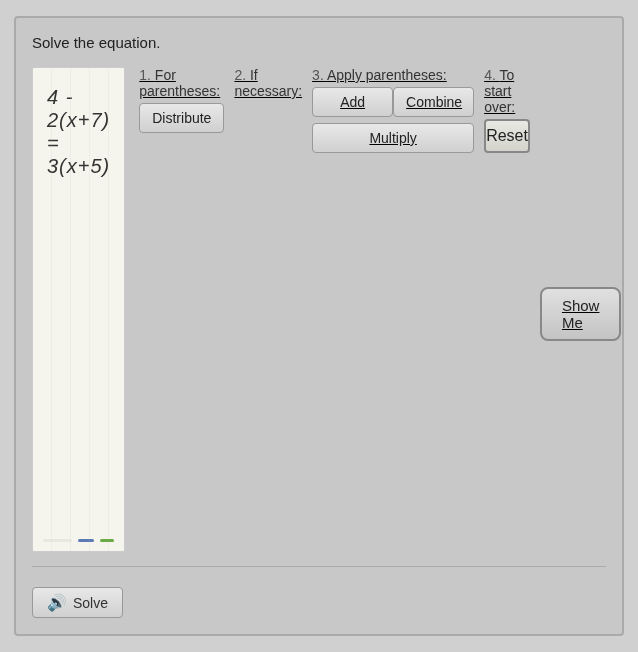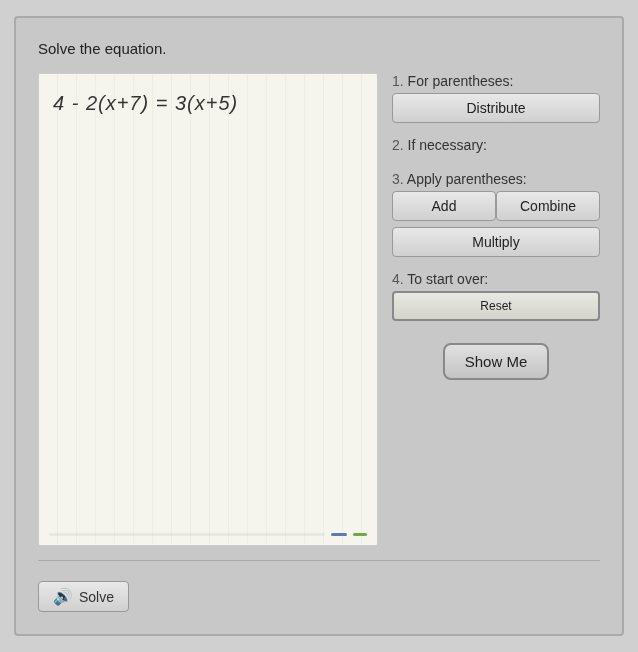--- a/index.html
+++ b/index.html
@@ -13,21 +13,21 @@
       align-items: center;
       justify-content: center;
     }
 
     .main-container {
       width: 610px;
       height: 620px;
       background: #c8c8c8;
       border: 2px solid #aaa;
       border-radius: 4px;
-      padding: 22px;
+      padding: 16px;
       display: flex;
       flex-direction: column;
       gap: 10px;
     }
 
     .instruction-text {
       font-size: 15px;
       color: #222;
       margin-bottom: 6px;
     }
@@ -101,23 +101,24 @@
     .bar-segment-green {
       height: 3px;
       background: #6aaa44;
       width: 14px;
       border-radius: 2px;
     }
 
     
     .controls-panel {
       display: flex;
-      flex-direction: column;
+      flex-direction: row;
       gap: 10px;
       flex: 1;
+      text-decoration: underline;
     }
 
     .step-label {
       font-size: 14px;
       color: #333;
       margin-bottom: 4px;
     }
 
     .step-label .step-num {
       color: #555;
@@ -155,31 +156,31 @@
 
     
     .show-me-btn {
       border: 2px solid #888;
       background: linear-gradient(to bottom, #e0e0e0, #c4c4c4);
       color: #222;
       font-size: 15px;
       padding: 8px 20px;
       border-radius: 8px;
       cursor: pointer;
-      text-align: right;
+      text-align: left;
       align-self: center;
       margin-top: 8px;
     }
 
     
     .reset-btn {
       border: 2px solid #888;
       background: linear-gradient(to bottom, #e8e8e4, #d4d4cc);
       color: #222;
-      font-size: 12px;
+      font-size: 16px;
       padding: 6px 0;
       border-radius: 4px;
       cursor: pointer;
       text-align: center;
       width: 100%;
     }
 
     
     .bottom-bar {
       display: flex;

